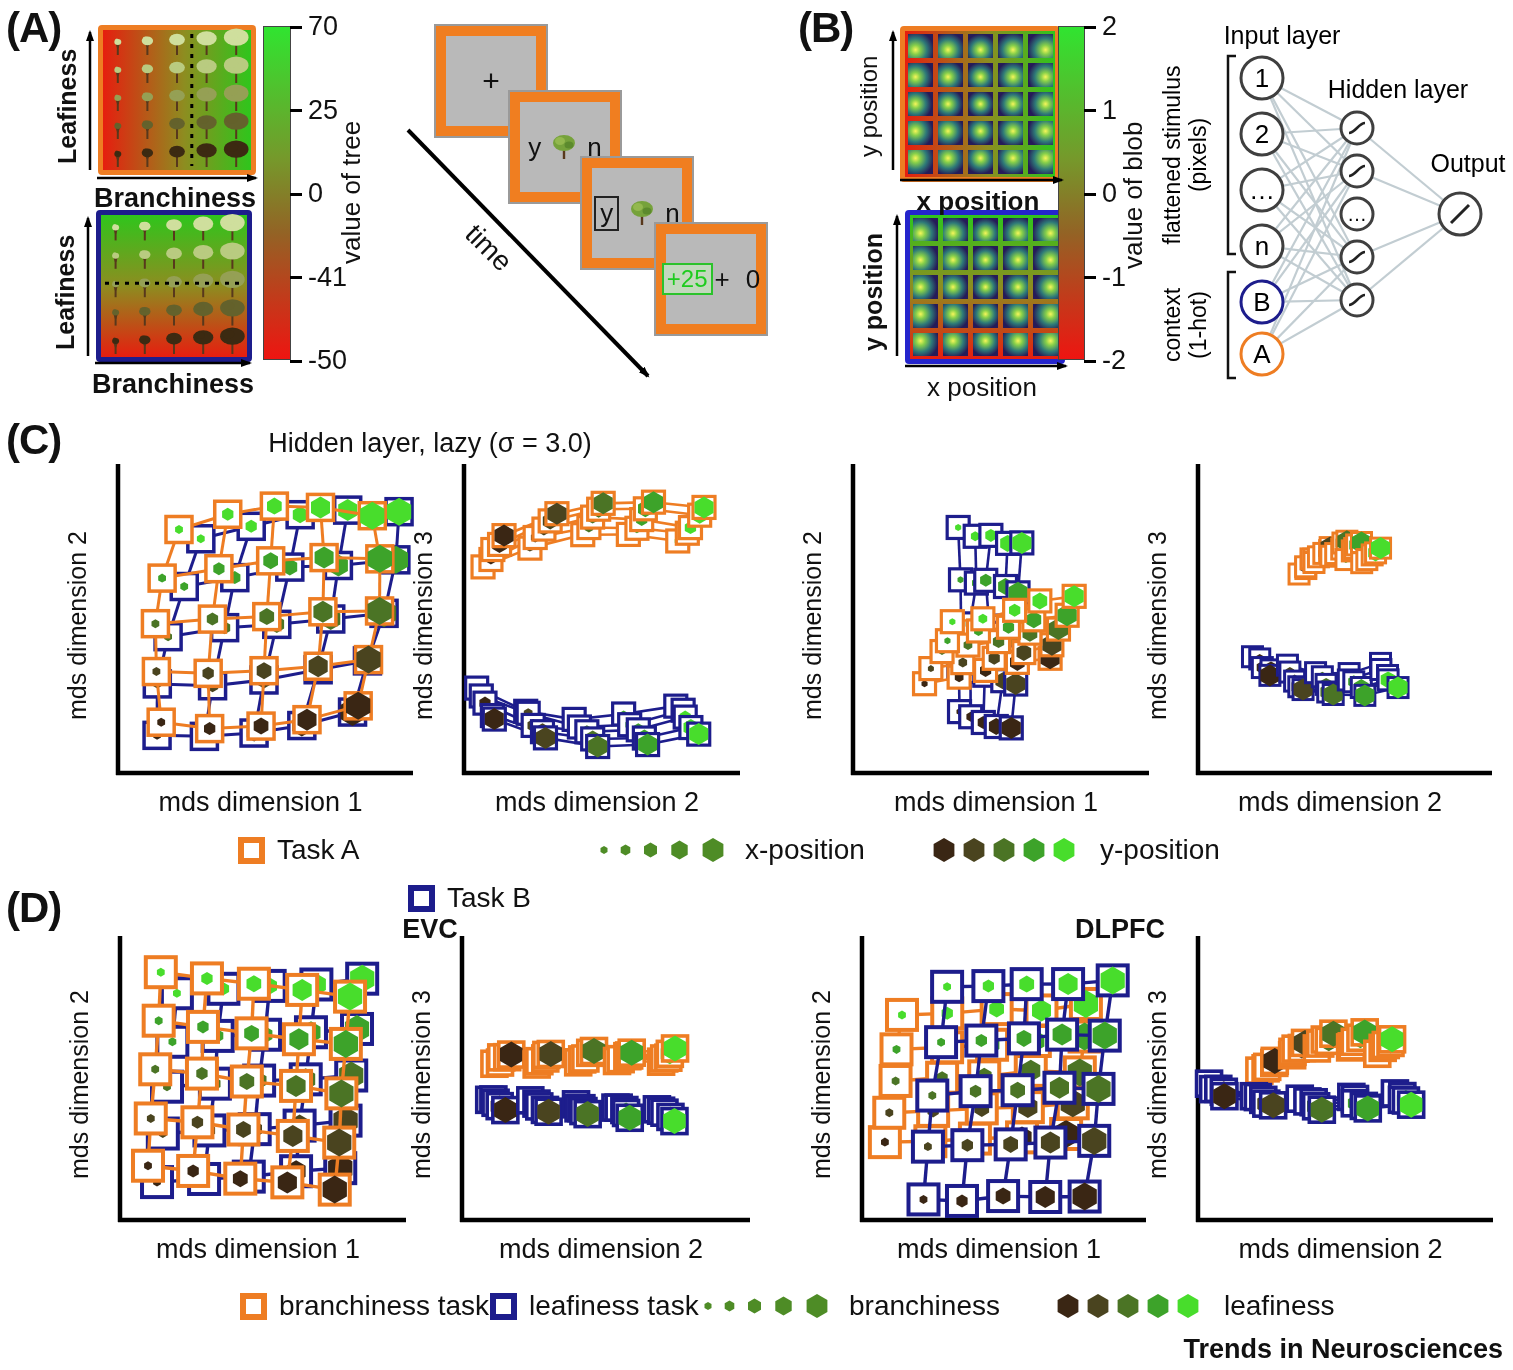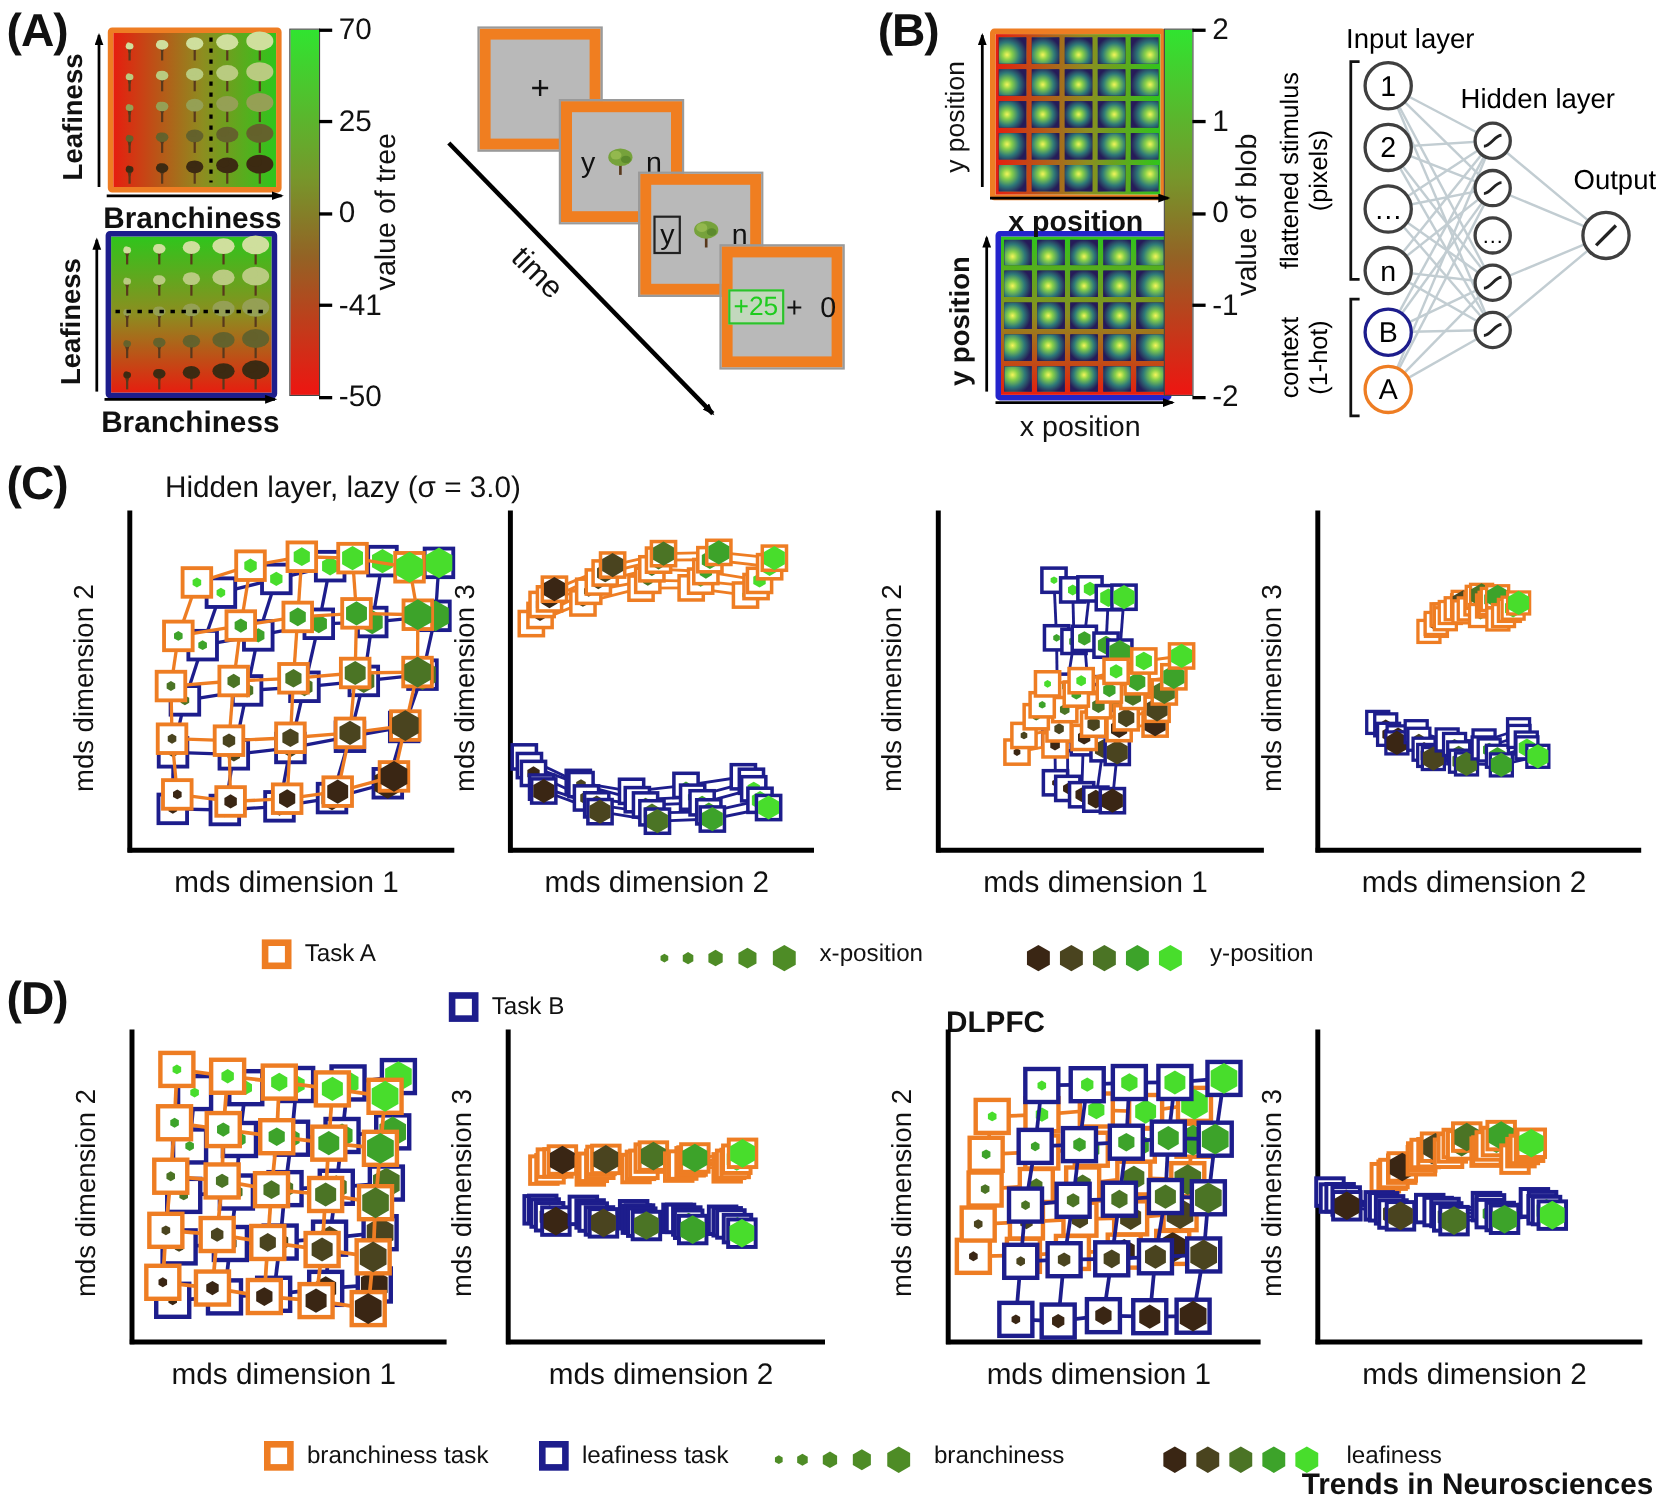--- a/index.html
+++ b/index.html
@@ -1,34 +1,34 @@
 <!DOCTYPE html>
 <html><head>
 <meta charset="utf-8">
 <style>
   html,body{margin:0;padding:0;background:#fff;}
   #fig{position:relative;width:1513px;height:1370px;background:#fff;overflow:hidden;
        font-family:"Liberation Sans",sans-serif;color:#111;}
   .abs{position:absolute;}
   .plabel{position:absolute;font-size:42px;font-weight:bold;letter-spacing:-1px;}
-  .ctitle{position:absolute;font-size:27px;}
+  .ctitle{position:absolute;font-size:27px;text-align:center;}
   .vlab{position:absolute;writing-mode:vertical-rl;transform:rotate(180deg);
         display:flex;align-items:center;justify-content:center;font-size:25px;}
   .hlab{position:absolute;text-align:center;font-size:27px;}
   .bold{font-weight:bold;}
   .gridbox{position:absolute;box-sizing:content-box;}
   .cbar{position:absolute;}
   .cbtick{position:absolute;height:3px;background:#000;}
   .cbticklab{position:absolute;font-size:27px;}
   .frame{position:absolute;background:#b9b9b9;border:10px solid #f07e20;outline:2px solid #9a9a9a;
          display:flex;align-items:center;justify-content:center;}
   .frow{display:flex;align-items:center;gap:9px;font-size:26px;}
   .ybox{border:2px solid #222;padding:0 4px;}
   .reward{border:2px solid #2bc32b;background:#c3d8bd;padding:0 3px;}
-  .legitem{position:absolute;display:flex;gap:12px;font-size:22px;height:36px;margin-top:22px;}
+  .legitem{position:absolute;display:flex;align-items:center;gap:12px;font-size:28px;height:36px;}
   .swatch{width:15px;height:15px;background:#fff;border-style:solid;border-width:6px;}
   .footer{position:absolute;font-weight:bold;font-size:27px;text-align:right;}
   svg{overflow:visible;}
 </style>
 </head>
 <body>
 
 <div id="fig">
 
   <div class="plabel" style="left:6px;top:4px">(A)</div>
@@ -485,20 +485,21 @@
       <path d="M86,56 H78 V254 H86" fill="none" stroke="#111" stroke-width="2.5"></path>
       <path d="M86,272 H78 V378 H86" fill="none" stroke="#111" stroke-width="2.5"></path>
       <text x="0" y="0" text-anchor="middle" font-size="23" transform="translate(30,155) rotate(-90)" font-family="Liberation Sans,sans-serif">flattened stimulus</text>
       <text x="0" y="0" text-anchor="middle" font-size="23" transform="translate(56,155) rotate(-90)" font-family="Liberation Sans,sans-serif">(pixels)</text>
       <text x="0" y="0" text-anchor="middle" font-size="23" transform="translate(30,325) rotate(-90)" font-family="Liberation Sans,sans-serif">context</text>
       <text x="0" y="0" text-anchor="middle" font-size="23" transform="translate(56,325) rotate(-90)" font-family="Liberation Sans,sans-serif">(1-hot)</text>
     </svg>
 
   <div class="ctitle" style="left:150px;top:428px;width:560px">Hidden layer, lazy (σ = 3.0)</div>
 
+  <div class="ctitle bold" style="left:170px;top:914px;width:520px">EVC</div>
   <div class="ctitle bold" style="left:860px;top:914px;width:520px">DLPFC</div>
 
   <div id="legC">
       <div class="legitem" style="left: 238px; top: 832px;">
         <div class="swatch" style="border-color: rgb(238, 125, 35);"></div>
         <span>Task A</span>
       </div>
       <div class="legitem" style="left: 408px; top: 880px;">
         <div class="swatch" style="border-color: rgb(29, 29, 140);"></div>
         <span>Task B</span>

